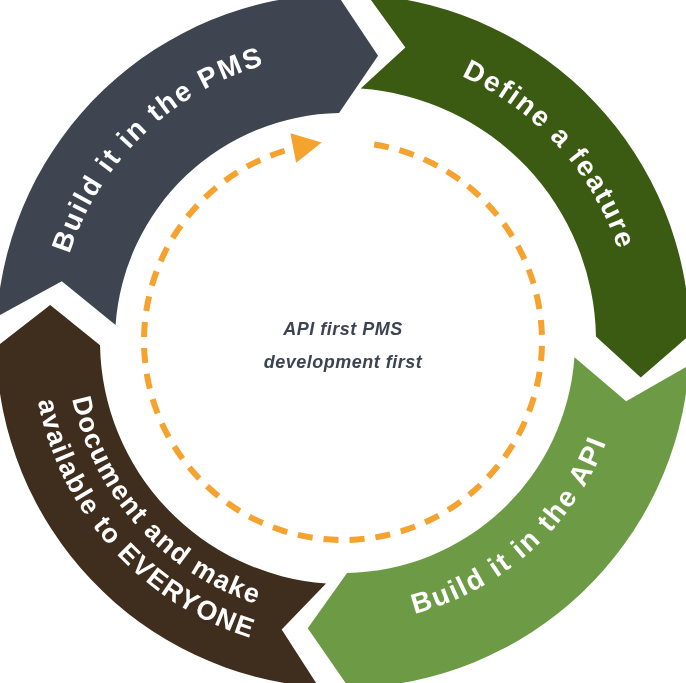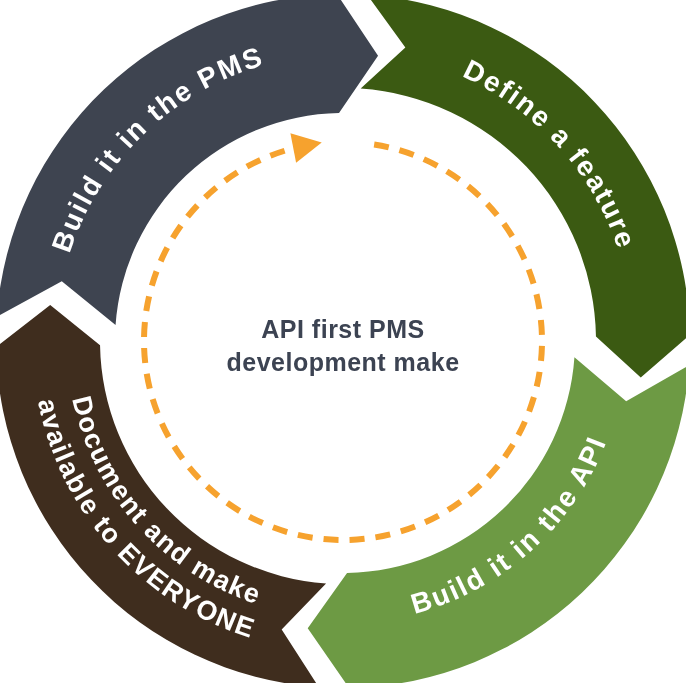--- a/index.html
+++ b/index.html
@@ -5,22 +5,23 @@
   html, body { margin: 0; padding: 0; background: #ffffff; }
   body { width: 686px; height: 683px; position: relative; overflow: hidden;
          font-family: "Liberation Sans", sans-serif; }
   .stage { position: absolute; inset: 0; }
   svg { position: absolute; left: 0; top: 0; }
   .seg-label { fill: #ffffff; font-weight: bold; }
   .center-label {
     position: absolute; left: 343px; top: 346px;
     transform: translate(-50%, -50%);
     text-align: center; white-space: nowrap;
-    font-weight: bold; font-size: 25px; line-height: 33px;
+    font-weight: bold; font-size: 18px; line-height: 33px;
     letter-spacing: 0.5px;
+    font-style: italic;
   }
 </style>
 </head>
 <body>
 
 <div class="stage">
   <svg id="diagram-svg" width="686" height="683" viewBox="0 0 686 683">
       <defs>
         <path id="lbl-0-0" d="M119.96,521.61 A287,287 0 0 1 531.29,124.40" fill="none"></path>
         <path id="lbl-1-0" d="M168.47,109.40 A290,290 0 0 1 555.09,538.78" fill="none"></path>
@@ -43,15 +44,15 @@
       <g>
         <path d="M318.79,687.15 A347,347 0 0 1 -3.95,347.06 L50.20,305.05 L100.04,345.24 A243,243 0 0 0 326.05,583.41 L281.67,629.55 Z" fill="#3F2D1E"></path>
         <text class="seg-label" font-size="27" letter-spacing="1.5" fill="#FFFFFF"><textPath href="#lbl-3-0" startOffset="50%" text-anchor="middle" xlink:href="#lbl-3-0">Document and make</textPath></text>
         <text class="seg-label" font-size="27" letter-spacing="1.5" fill="#FFFFFF"><textPath href="#lbl-3-1" startOffset="50%" text-anchor="middle" xlink:href="#lbl-3-1">available to EVERYONE</textPath></text>
       </g>
       <path d="M374.13,144.45 A199,199 0 1 1 291.50,148.78" fill="none" stroke="#F6A22E" stroke-width="6" stroke-dasharray="15 11"></path>
       <polygon points="321.72,142.41 296.11,162.67 290.39,133.22" fill="#F6A22E"></polygon>
     </svg>
   <div class="center-label" id="center-label" style="color: rgb(60, 67, 82);">
     <div>API first PMS</div>
-    <div>development make</div>
+    <div>development first</div>
   </div>
 </div>
 
 </body></html>

